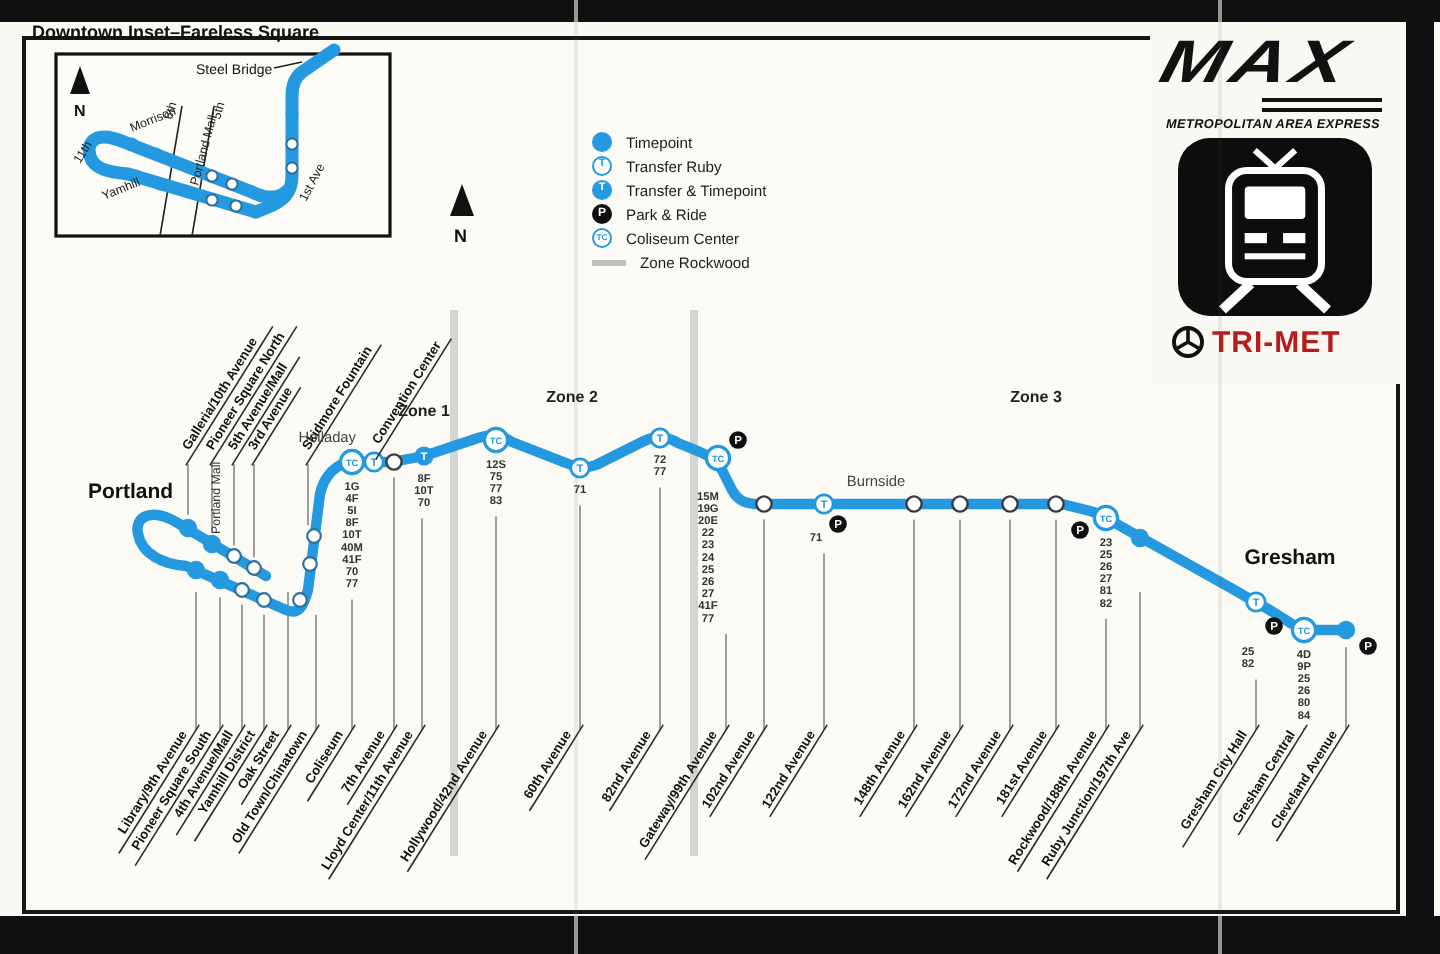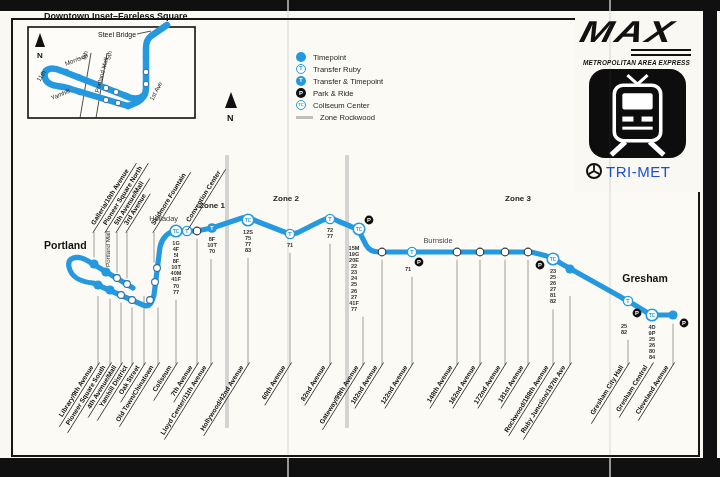--- a/index.html
+++ b/index.html
@@ -6,43 +6,43 @@
   .page{position:relative;width:720px;height:477px;background:#f9f8f3;overflow:hidden;
         font-family:"Liberation Sans", sans-serif;}
   .bar{position:absolute;background:#101010;}
   .bar-top{left:0;top:0;width:720px;height:11px;}
   .bar-bottom{left:0;top:458px;width:720px;height:19px;}
   .bar-right{left:703px;top:0;width:14px;height:477px;}
   .map-frame{position:absolute;left:11px;top:18px;width:689px;height:439px;
              border:2.5px solid #161616;box-sizing:border-box;background:#fbfaf5;}
   .crease{position:absolute;top:0;width:2px;height:477px;background:rgba(90,90,90,.10);}
   .crease-cut{position:absolute;width:2px;background:rgba(255,255,255,.55);}
-  .inset-title{position:absolute;left:44px;top:11px;font-size:9px;font-weight:bold;color:#111;}
-  .legend{position:absolute;left:296px;top:52px;}
+  .inset-title{position:absolute;left:16px;top:11px;font-size:9px;font-weight:bold;color:#111;}
+  .legend{position:absolute;left:296px;top:66px;}
   .legend-row{display:flex;align-items:center;height:10px;margin-bottom:2px;}
   .legend-label{margin-left:7px;font-size:7.6px;color:#1d1d1d;white-space:nowrap;}
   .lic{display:inline-flex;align-items:center;justify-content:center;width:10px;height:10px;
        border-radius:50%;font-weight:bold;font-size:5px;box-sizing:border-box;flex:none;line-height:1;}
   .lic-timepoint{background:#2599df;}
   .lic-transfer-point{border:1.5px solid #2599df;color:#2599df;background:#fff;font-size:5.5px;}
   .lic-transfer-timepoint{background:#2599df;color:#fff;font-size:5.5px;}
   .lic-park-ride{background:#101010;color:#fff;font-size:6px;}
   .lic-transit-center{border:1.5px solid #2599df;color:#2599df;background:#fff;font-size:4.2px;}
   .lic-zone-boundary{width:17px;height:3px;border-radius:0;background:#bfbfbf;}
   .logo-panel{position:absolute;left:575px;top:11px;width:127px;height:181px;background:#f9f8f3;}
   .max-word{position:absolute;left:10px;top:4px;font-size:30px;font-weight:900;font-style:italic;
             letter-spacing:2px;color:#111;transform:skewX(-14deg) scaleX(1.3);transform-origin:left top;
             line-height:1.1;}
   .max-lines{position:absolute;left:56px;top:38px;width:60px;height:9px;
              background:repeating-linear-gradient(to bottom,#111 0 2px,transparent 2px 5px);}
   .max-sub{position:absolute;left:8px;top:48px;font-size:6.4px;font-weight:800;font-style:italic;
            letter-spacing:.2px;color:#111;white-space:nowrap;}
   .train-box{position:absolute;left:14px;top:58px;width:97px;height:89px;border-radius:16px;background:#0d0d0d;}
   .trimet-row{position:absolute;left:10px;top:151px;display:flex;align-items:center;gap:3px;}
-  .trimet-word{font-size:15px;font-weight:400;letter-spacing:.5px;color:#1d4ed8;}
+  .trimet-word{font-size:15px;font-weight:700;letter-spacing:.5px;color:#b91c1c;}
   .map-svg{position:absolute;left:0;top:0;width:720px;height:477px;pointer-events:none;}
 </style>
 </head>
 <body>
 
 <div class="page">
 
   <div class="map-frame"></div>
 
   <div class="inset-title">Downtown Inset–Fareless Square</div>

